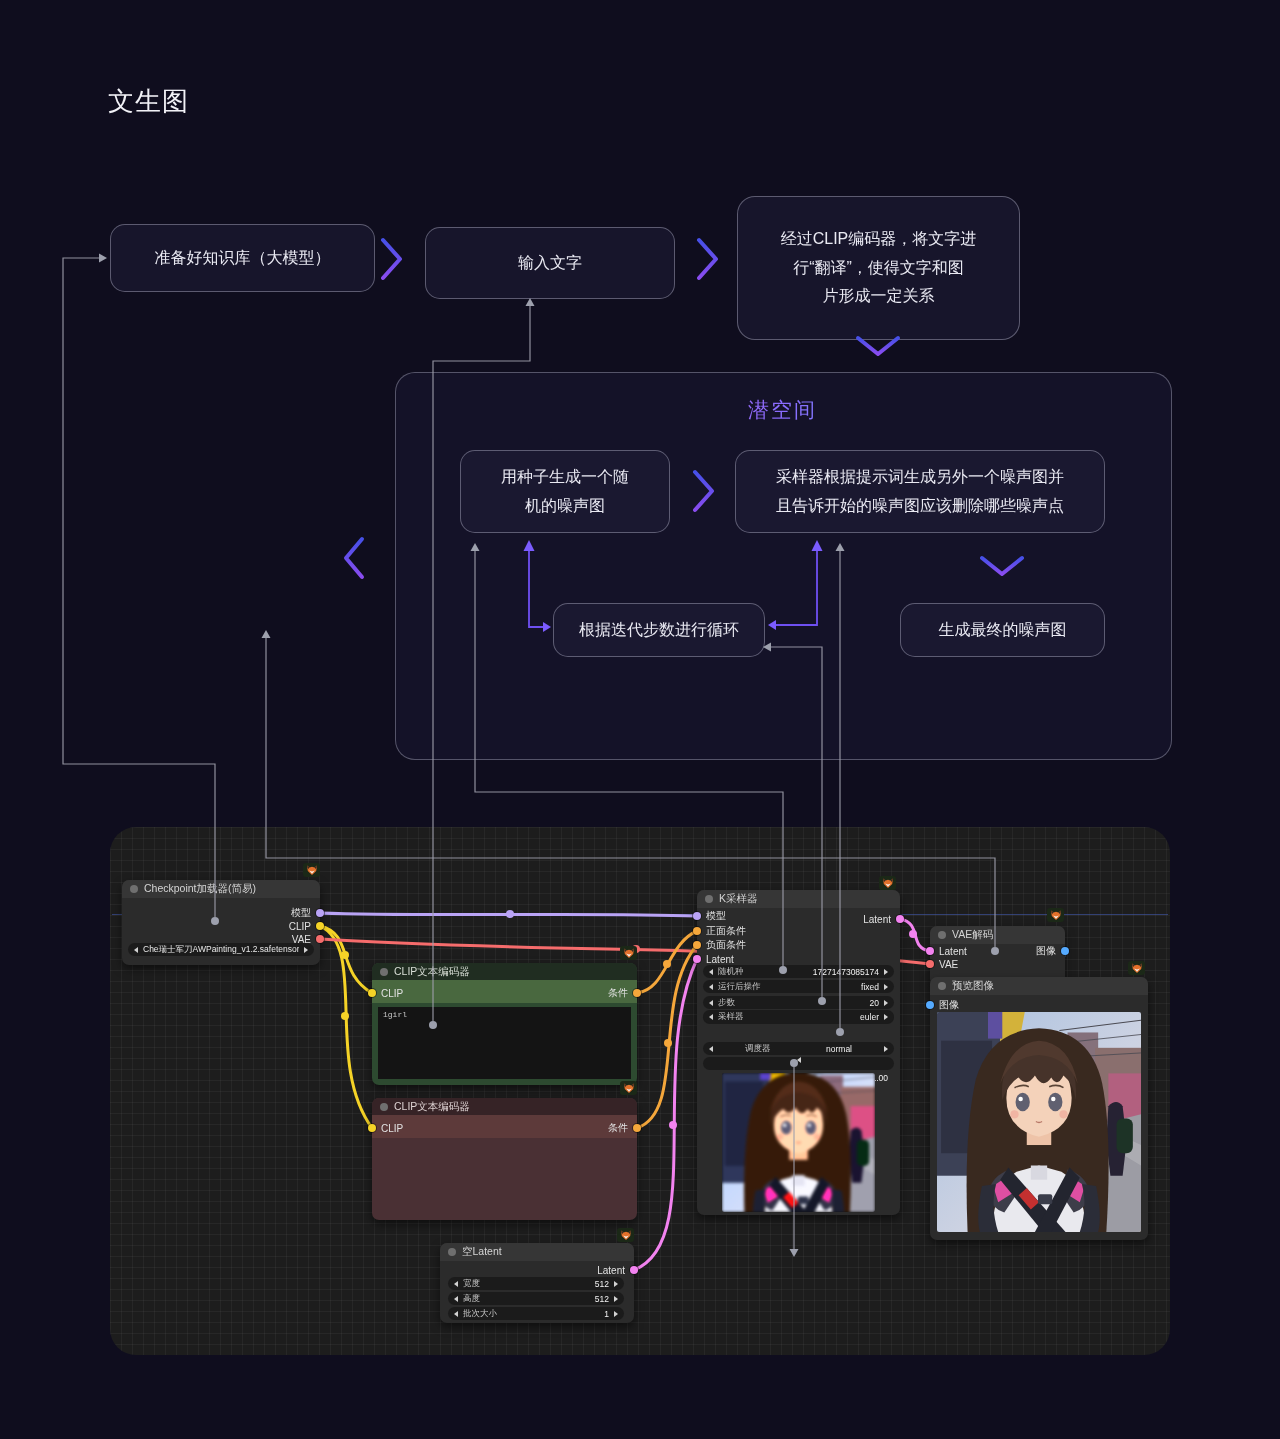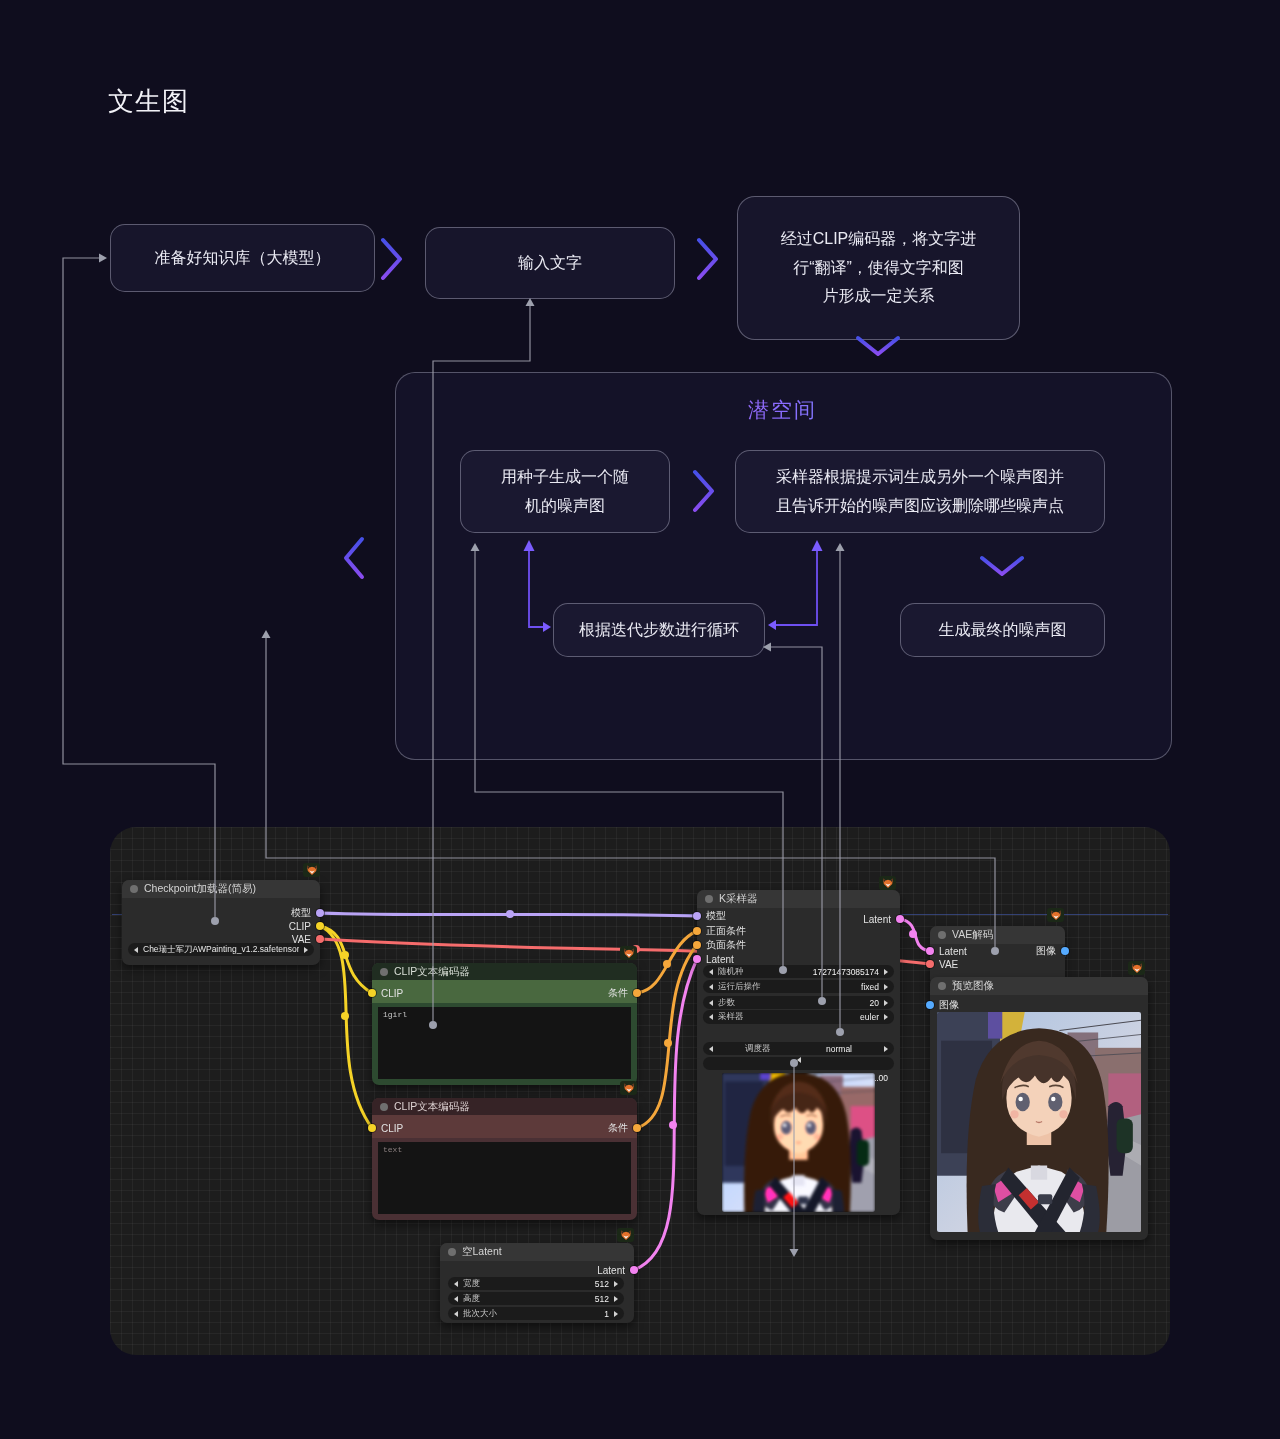--- a/index.html
+++ b/index.html
@@ -229,21 +229,20 @@
     </div>
     <div class="grow"></div>
     <div class="port in" style="top:24px;">
       <span class="pdot" style="background:#f5d327;"></span>
         <span>CLIP</span>
     </div>
     <div class="port out" style="top:24px;">
       <span>条件</span>
         <span class="pdot" style="background:#f5a73b;"></span>
     </div>
-    <div class="ta" style="left:6px;right:6px;top:44px;bottom:6px;color:#8a7f7f;">text</div>
   </div>
   <div class="fox" style="left:620px;top:1081px;">
       <svg width="12" height="12">
         <use href="#fox"></use>
       </svg>
     </div>
 
   <div class="node" style="left:440px;top:1243px;width:194px;height:80px;">
     <div class="ntitle">
       <span class="ndot"></span>

